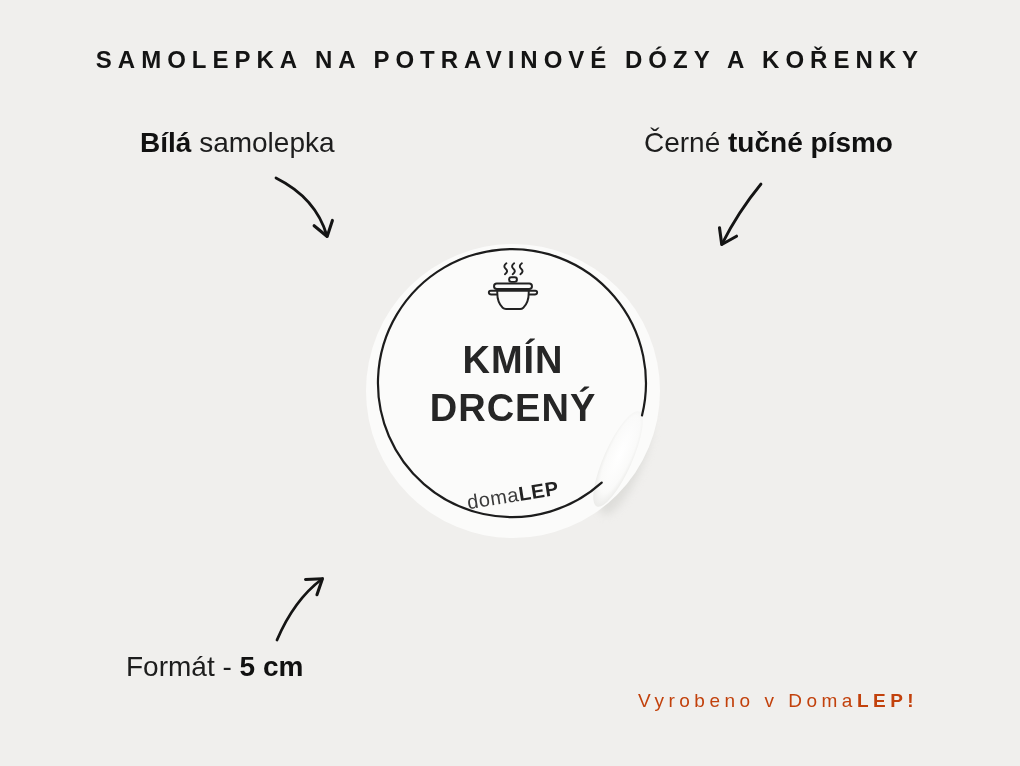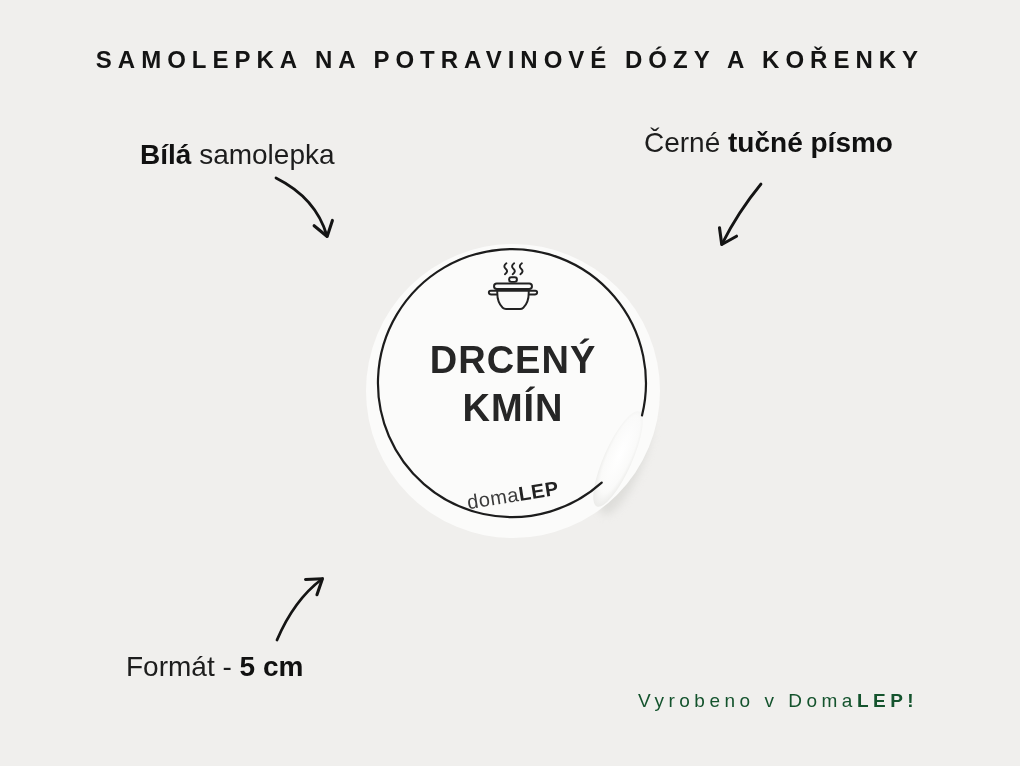--- a/index.html
+++ b/index.html
@@ -27,31 +27,31 @@
     white-space: nowrap;
   }
 
   .callout {
     position: absolute;
     font-size: 28px;
     color: #1d1d1d;
     white-space: nowrap;
   }
   .callout b { font-weight: 700; color: #111; }
-  .callout-tl { left: 140px; top: 139px; }
+  .callout-tl { left: 140px; top: 127px; }
   .callout-tr { left: 644px; top: 127px; }
   .callout-bl { left: 126px; top: 651px; }
 
   .made-by {
     position: absolute;
     left: 638px;
     top: 690px;
     font-size: 19px;
     letter-spacing: 4.5px;
-    color: #14532d;
+    color: #c2410c;
     white-space: nowrap;
   }
   .made-by b { font-weight: 800; }
 
   .arrows {
     position: absolute;
     left: 0; top: 0;
     width: 1020px;
     height: 766px;
     pointer-events: none;
@@ -157,21 +157,21 @@
         <path d="M39.2 15.6 c2.6 -1.9 2.7 -3.6 0.7 -5.3 c-1.9 -1.6 -1.8 -3.5 0.7 -5.3"></path>
         <rect x="28.2" y="18.6" width="7.6" height="4.4" rx="2.2"></rect>
         <rect x="13.6" y="24.6" width="36.8" height="5.4" rx="2.7"></rect>
         <path d="M16.2 31.6 h-5.7 q-2.1 0 -1.9 1.8 q0.2 1.8 2.3 1.8 h5.1"></path>
         <path d="M47.8 31.6 h5.7 q2.1 0 1.9 1.8 q-0.2 1.8 -2.3 1.8 h-5.1"></path>
         <path d="M16.8 31.6 c-0.4 7.4 1.7 13.3 5.2 16.5 q1.3 1.2 3.2 1.2 h13.6 q1.9 0 3.2 -1.2 c3.5 -3.2 5.6 -9.1 5.2 -16.5 z"></path>
       </g>
     </svg>
 
     <div class="spice-name">
+      <div>KMÍN</div>
       <div>DRCENÝ</div>
-      <div>KMÍN</div>
     </div>
 
     <div class="brand"><span>doma</span><b>LEP</b></div>
 
   </div>
 
 </div>
 
 </body></html>

